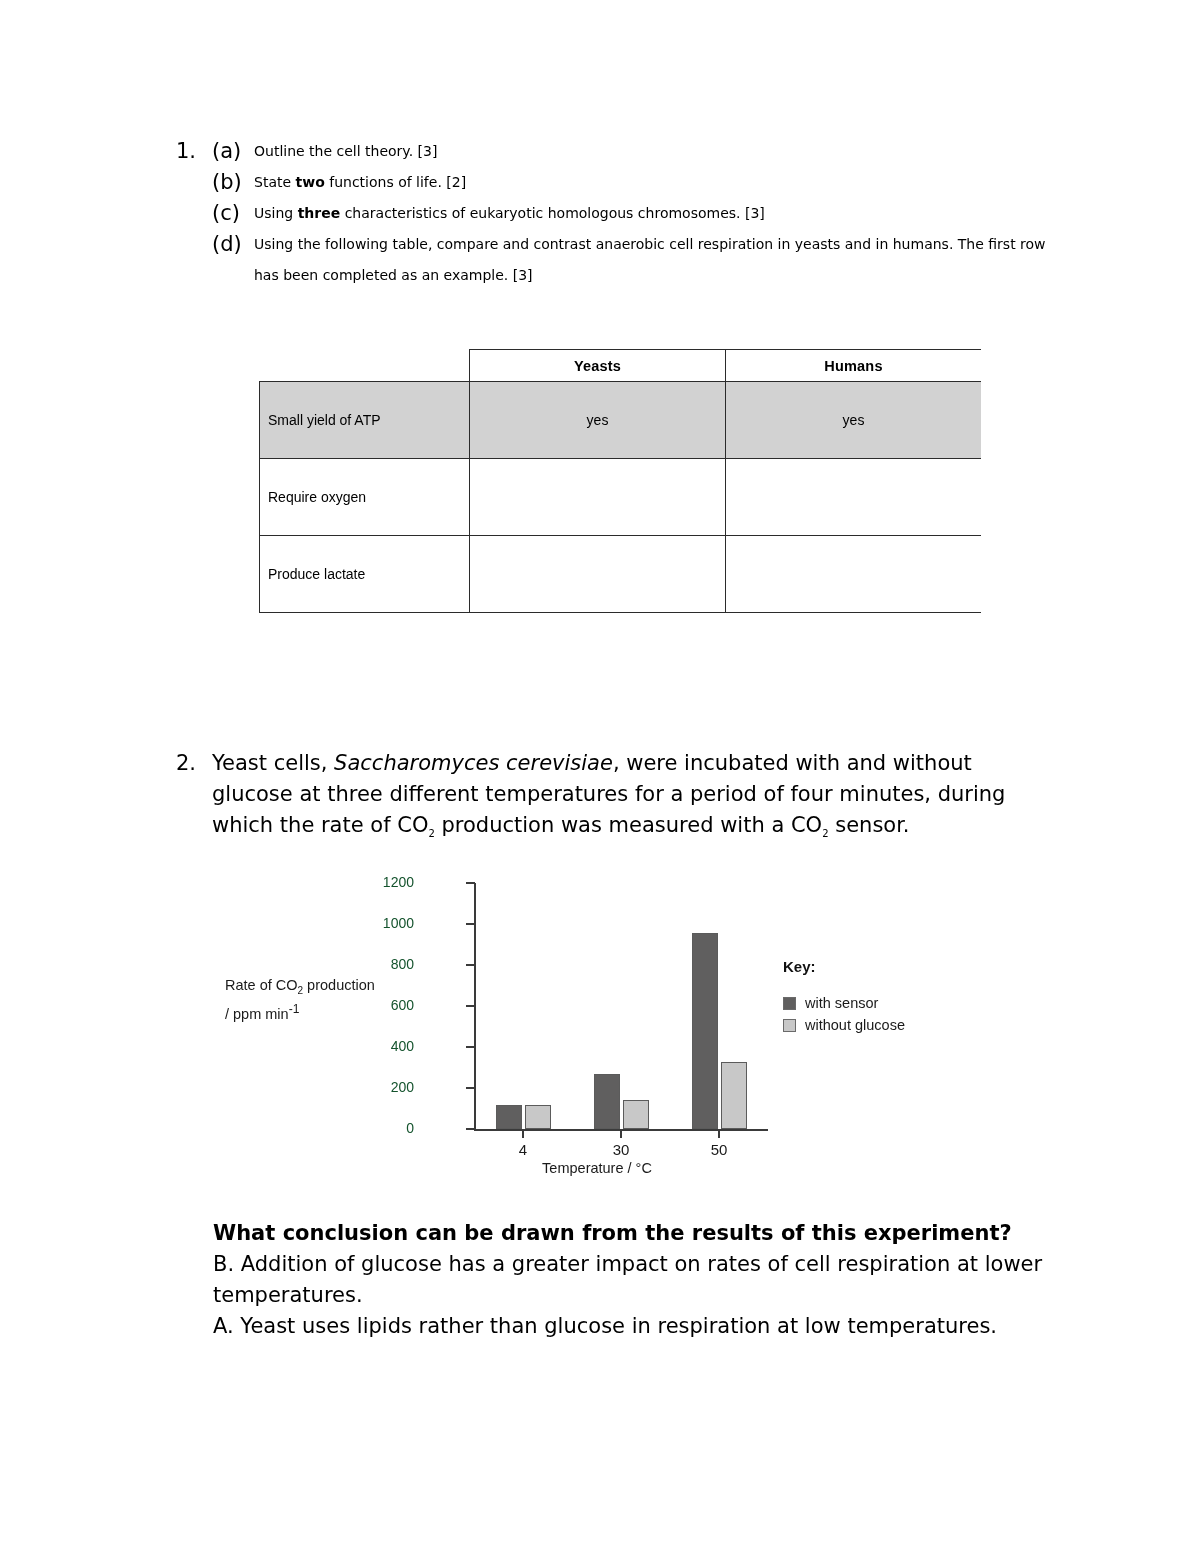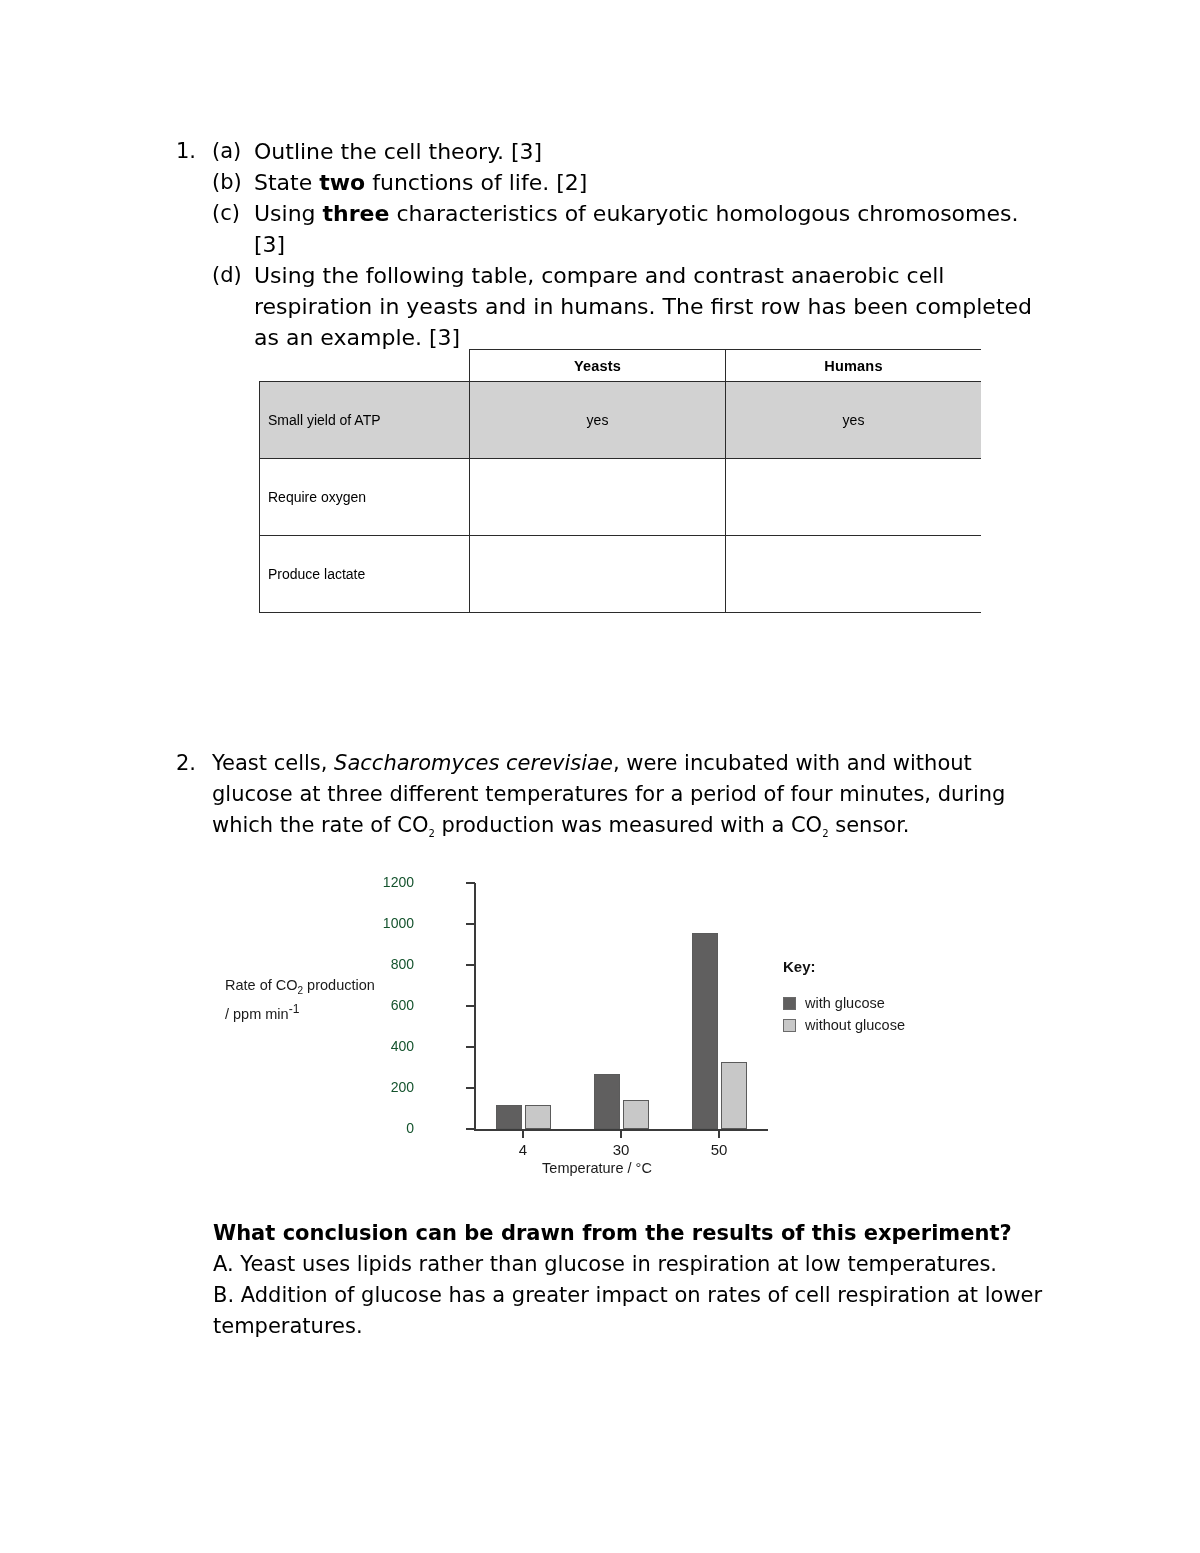--- a/index.html
+++ b/index.html
@@ -40,21 +40,21 @@
     line-height: 31px;
     text-align: left;
   }
   .q-marker {
     width: 42px;
     flex: 0 0 42px;
     font-size: 21px;
     line-height: 31px;
   }
   .q-text {
-    font-size: 22px;
+    font-size: 14px;
     line-height: 31px;
     flex: 1 1 auto;
   }
   .q-text b { font-weight: bold; }
   .indent-sub { margin-left: 36px; }
 
   
   .table-wrap {
     position: absolute;
     left: 259px;
@@ -357,29 +357,29 @@
         <div class="bar" style="left: 274.5px; width: 26px; height: 195.775px; top: 58.225px; background: rgb(96, 95, 95);"></div>
         <div class="bar" style="left: 303.5px; width: 26px; height: 66.625px; top: 187.375px; background: rgb(200, 200, 200);"></div>
       </div>
 
     <div class="x-axis-label">Temperature / °C</div>
 
     <div class="key">
       <div class="key-title">Key:</div>
       <div class="key-row">
         <span class="key-swatch" id="sw0" style="background: rgb(96, 95, 95);"></span>
-        <span class="key-lbl">with glucose</span>
+        <span class="key-lbl">with sensor</span>
       </div>
       <div class="key-row">
         <span class="key-swatch" id="sw1" style="background: rgb(200, 200, 200);"></span>
         <span class="key-lbl">without glucose</span>
       </div>
     </div>
 
   </div>
 
   <div class="mcq-block">
     <div class="mcq-question">What conclusion can be drawn from the results of this experiment?</div>
+    <div class="mcq-option">B. Addition of glucose has a greater impact on rates of cell respiration at lower temperatures.</div>
     <div class="mcq-option">A. Yeast uses lipids rather than glucose in respiration at low temperatures.</div>
-    <div class="mcq-option">B. Addition of glucose has a greater impact on rates of cell respiration at lower temperatures.</div>
   </div>
 
 </div>
 
 </body></html>

